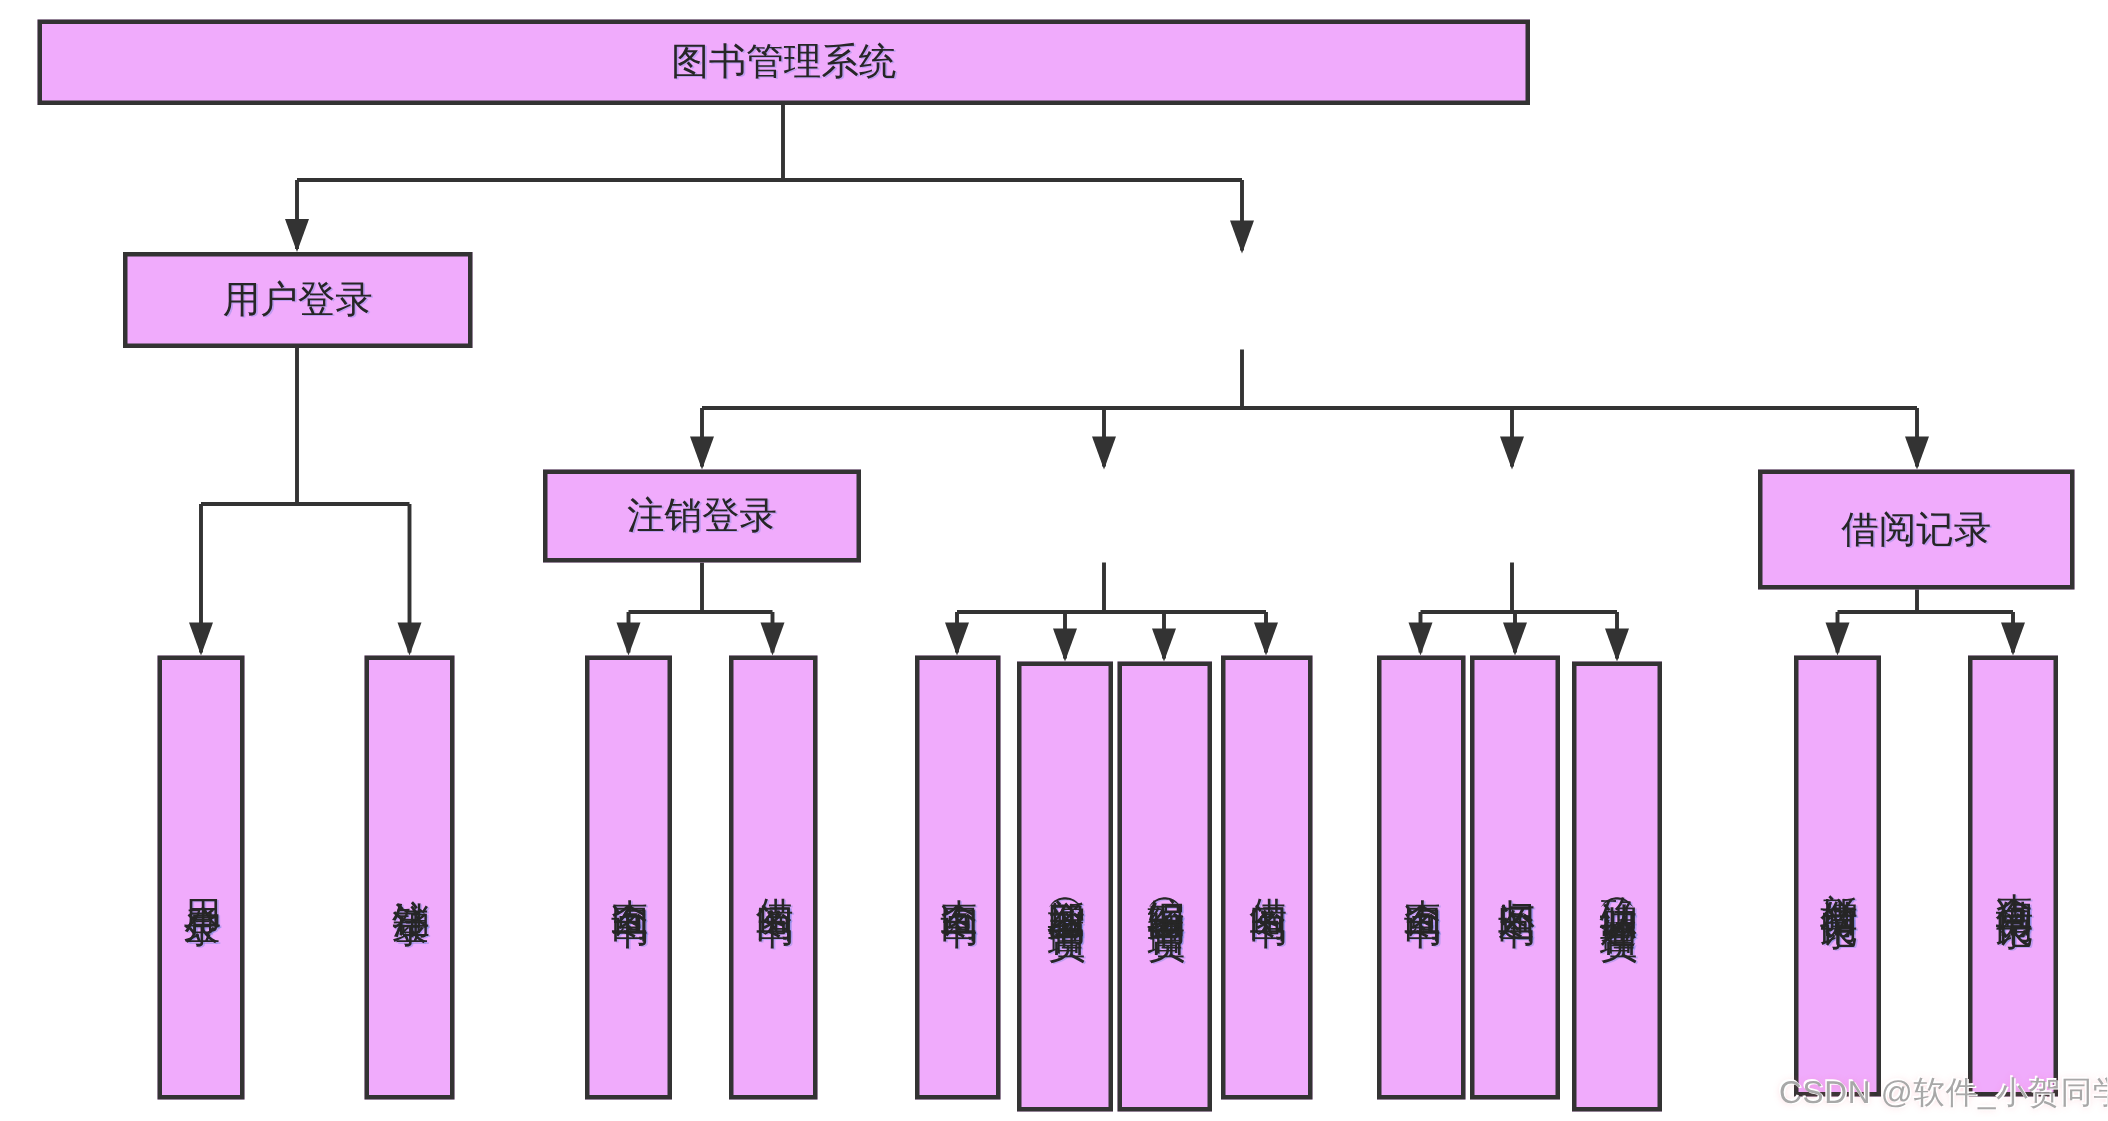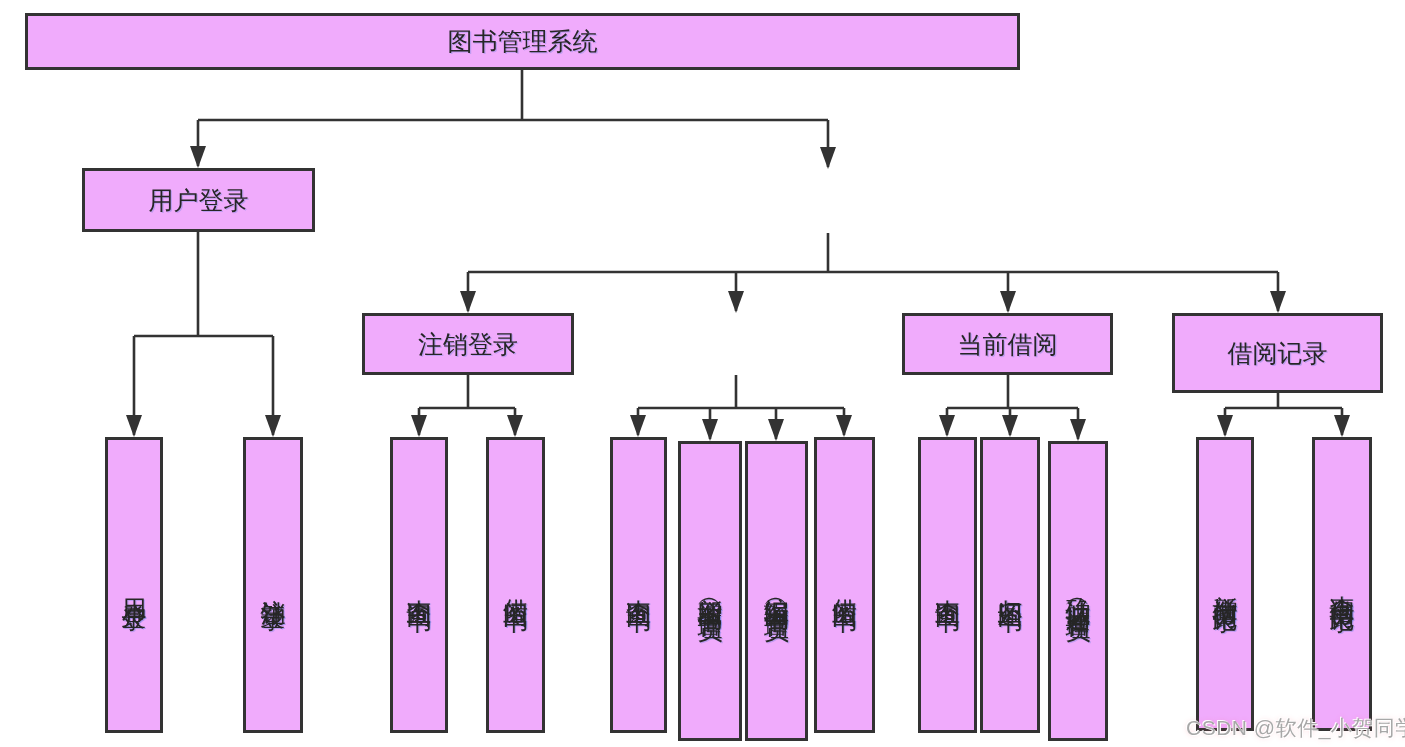--- a/index.html
+++ b/index.html
@@ -91,23 +91,20 @@
     <span>图书管理系统</span>
   </div>
 
   <div class="box" style="left:82px;top:168px;width:233px;height:64px">
     <span>用户登录</span>
   </div>
 
   <div class="box" style="left:362px;top:313px;width:212px;height:62px">
     <span>注销登录</span>
   </div>
-  <div class="box" style="left:902px;top:313px;width:211px;height:62px">
-    <span>当前借阅</span>
-  </div>
   <div class="box" style="left:1172px;top:313px;width:211px;height:80px">
     <span>借阅记录</span>
   </div>
 
   <div class="box vbox" style="left:105px;top:437px;width:58px;height:296px">
     <span>用户登录</span>
   </div>
   <div class="box vbox" style="left:243px;top:437px;width:60px;height:296px">
     <span>注销登录</span>
   </div>

